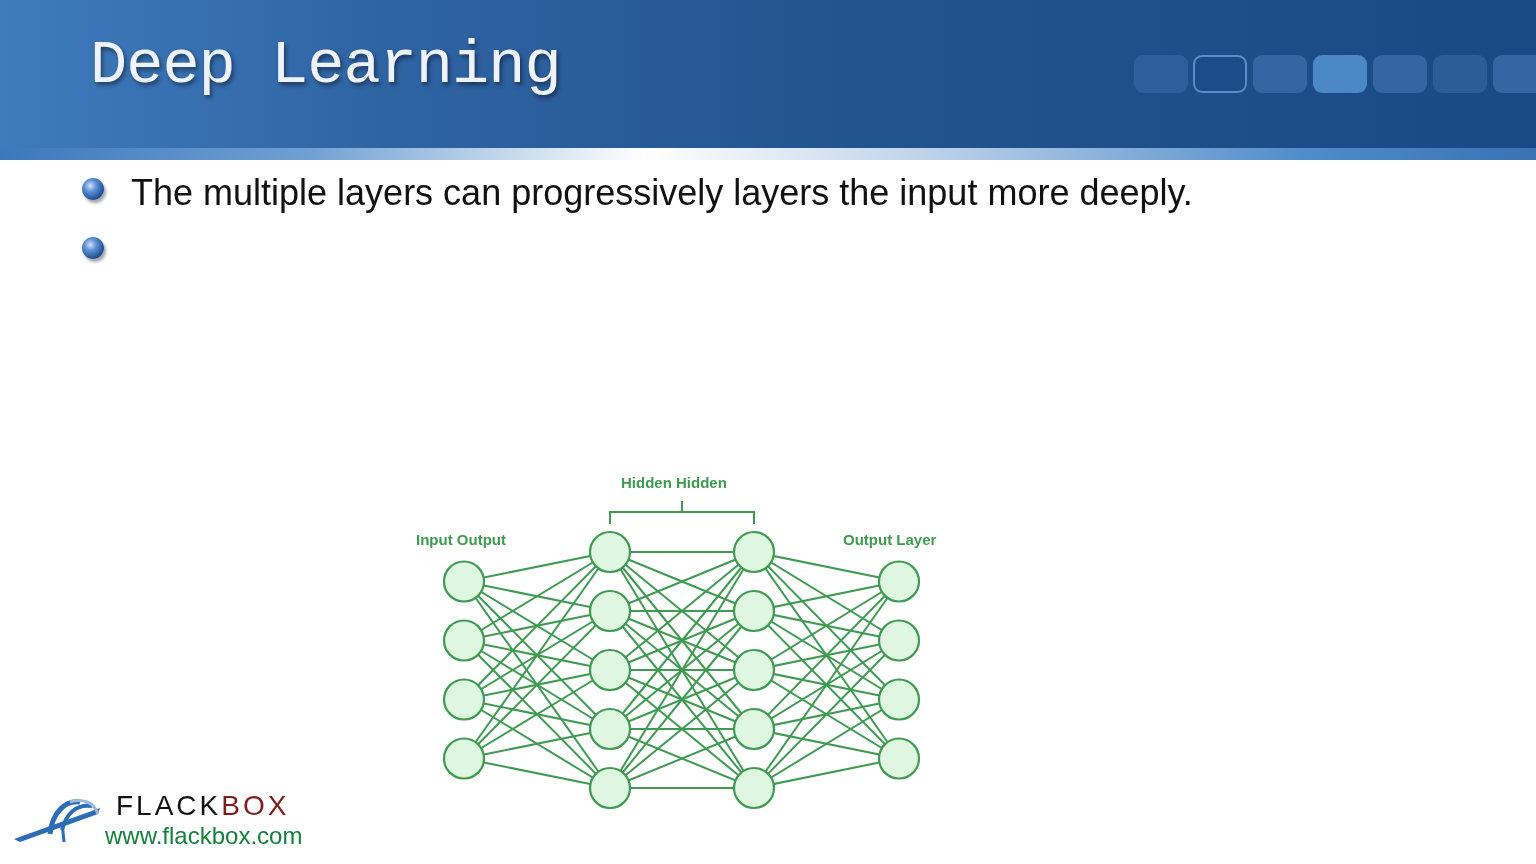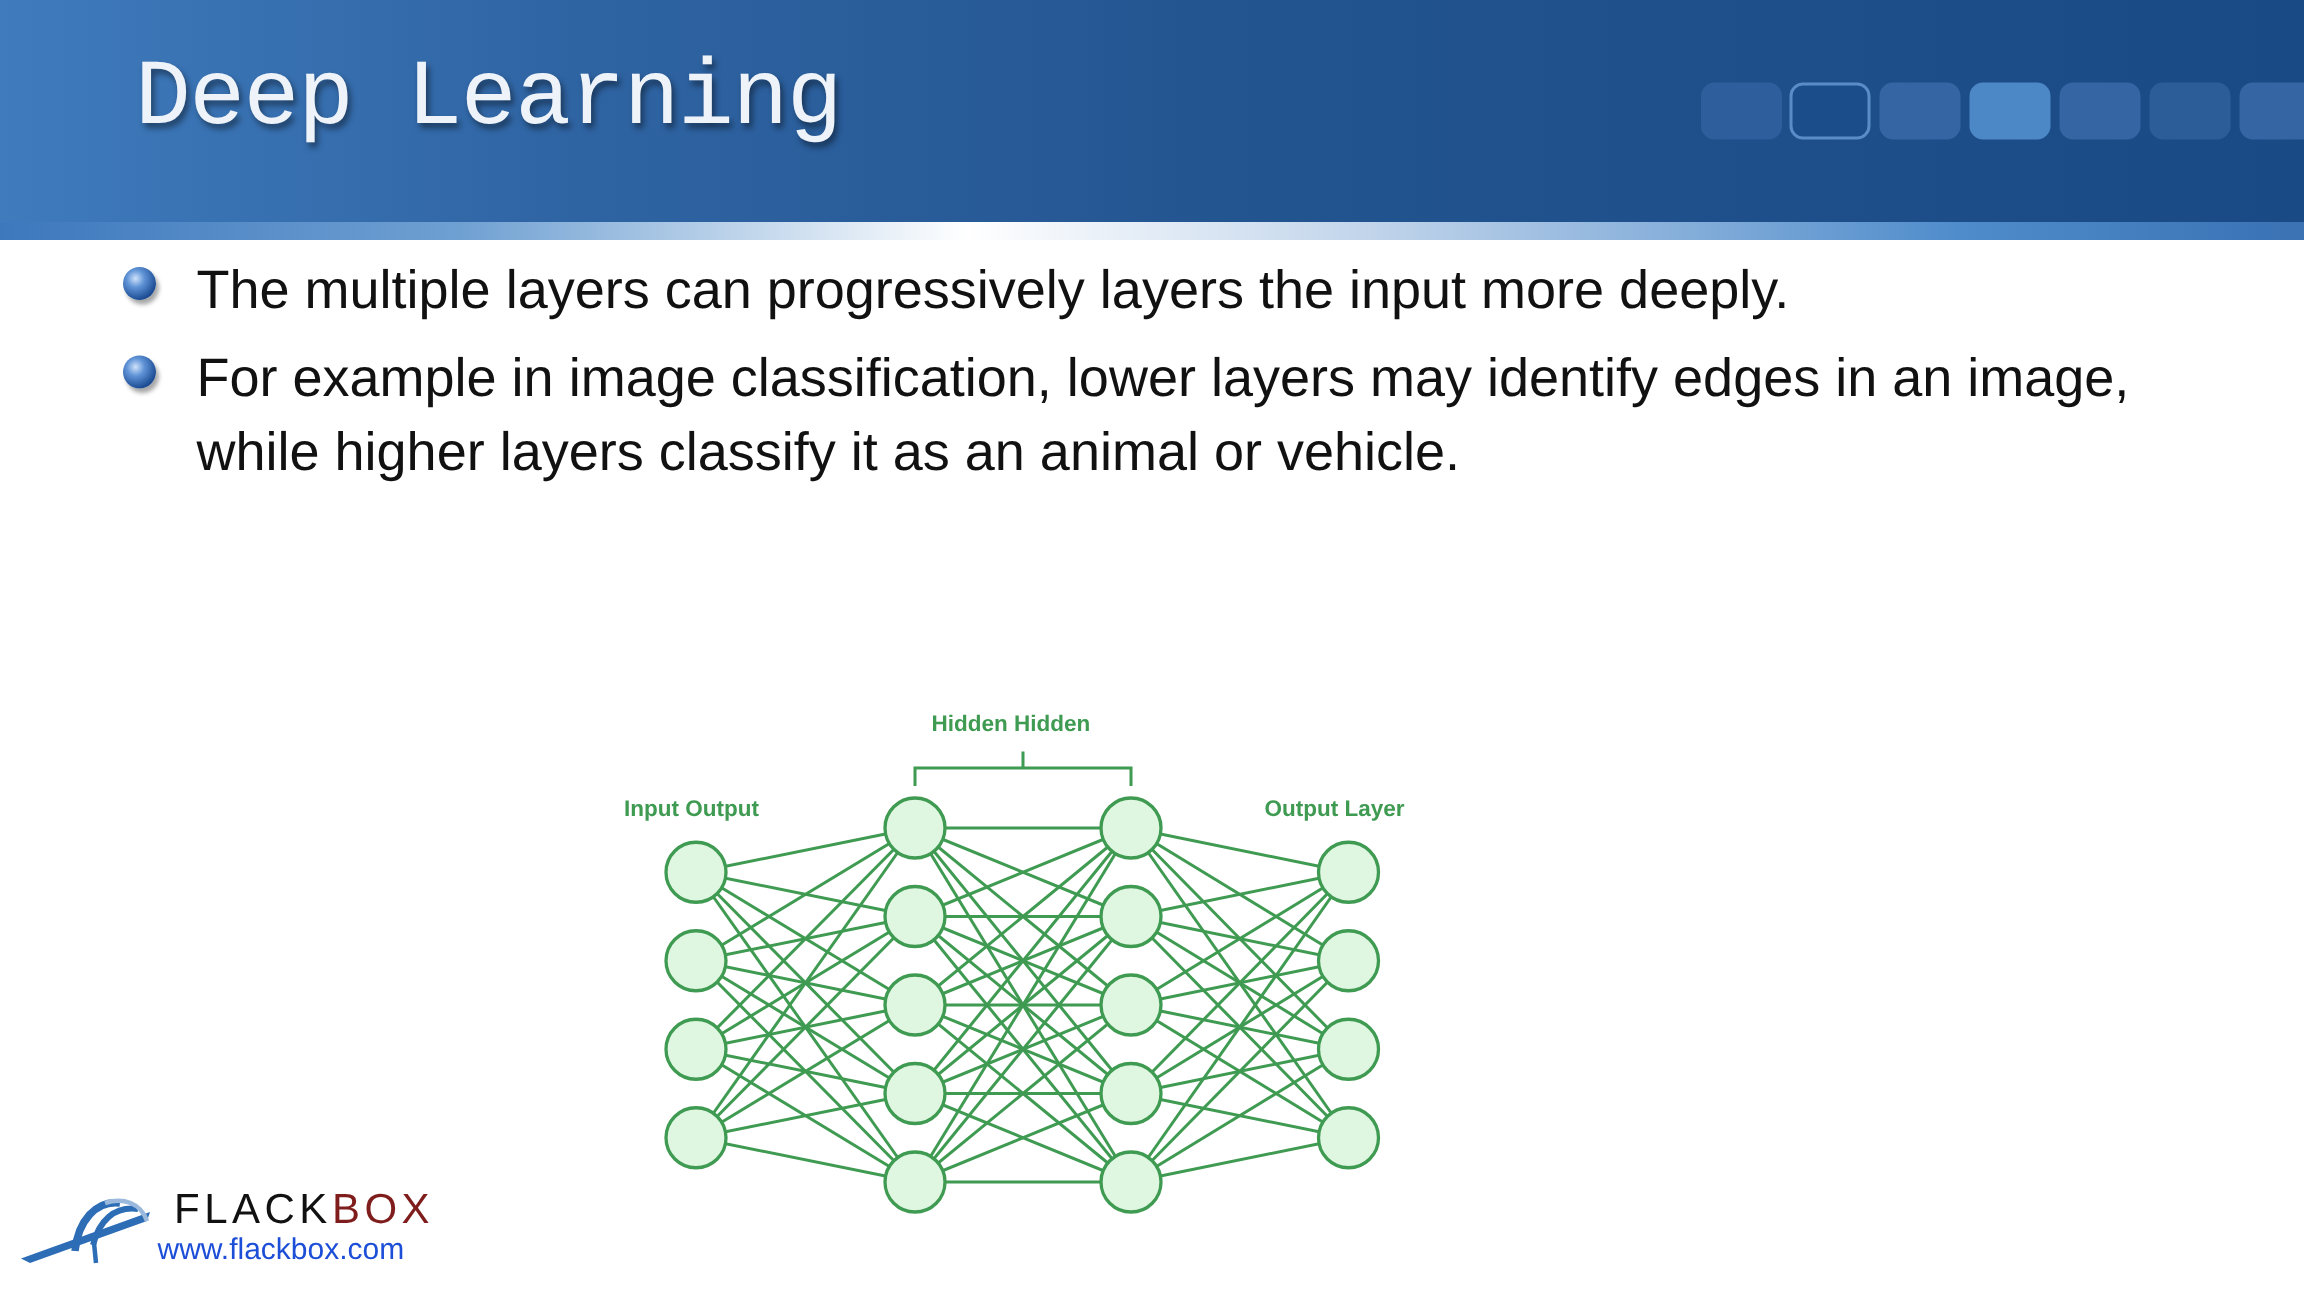--- a/index.html
+++ b/index.html
@@ -40,21 +40,21 @@
   .diagram { position:absolute; left:400px; top:465px; width:580px; height:360px; }
   .layer-label {
     position:absolute; font-size:15px; color:#3f9a52; font-weight:bold; white-space:nowrap;
   }
   .logo { position:absolute; left:12px; top:790px; width:300px; height:60px; }
   .logo-word {
     position:absolute; left:104px; top:0px; font-size:28px; letter-spacing:3px; color:#111;
   }
   .logo-word .box { color:#7f1d1d; }
   .logo-url {
-    position:absolute; left:93px; top:32px; font-size:20px; color:#1d4ed8;
+    position:absolute; left:93px; top:32px; font-size:24px; color:#15803d;
   }
 </style>
 </head>
 <body>
 
 <div class="header">
   <div class="header-title">Deep Learning</div>
   <div class="deco" style="left:1134px;width:402px;">
     <div class="tile" style="left:0;background:#2e5f9c;"></div>
     <div class="tile" style="left:59px;background:#1c4d8b;border:2px solid #5a8dc8;box-sizing:border-box;"></div>
@@ -67,21 +67,20 @@
 </div>
 <div class="stripe"></div>
 
 <div class="bullets">
   <div class="bullet">
     <span class="dot"></span>
     <span>The multiple layers can progressively layers the input more deeply.</span>
   </div>
   <div class="bullet">
     <span class="dot"></span>
-    <span>For example in image classification, lower layers may identify edges in an image, while higher layers classify it as an animal or vehicle.</span>
   </div>
 </div>
 
 <div class="diagram">
   <div class="layer-label" style="left:221px;top:9px;">Hidden Hidden</div>
   <div class="layer-label" style="left:16px;top:66px;">Input Output</div>
   <div class="layer-label" style="left:443px;top:66px;">Output Layer</div>
   <svg id="nn-svg" width="580" height="360" style="position:absolute;left:0;top:0;">
     <g stroke="#3f9a52" stroke-width="2" fill="none">
       <polyline points="210,59 210,47 354,47 354,59"></polyline>

